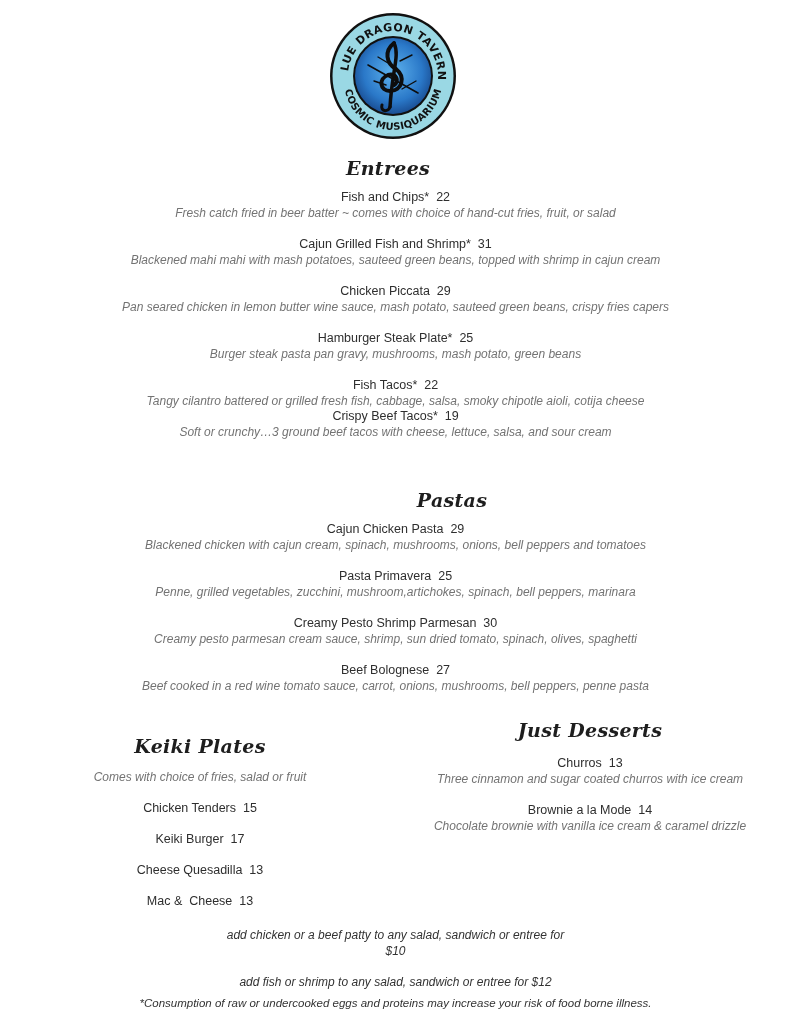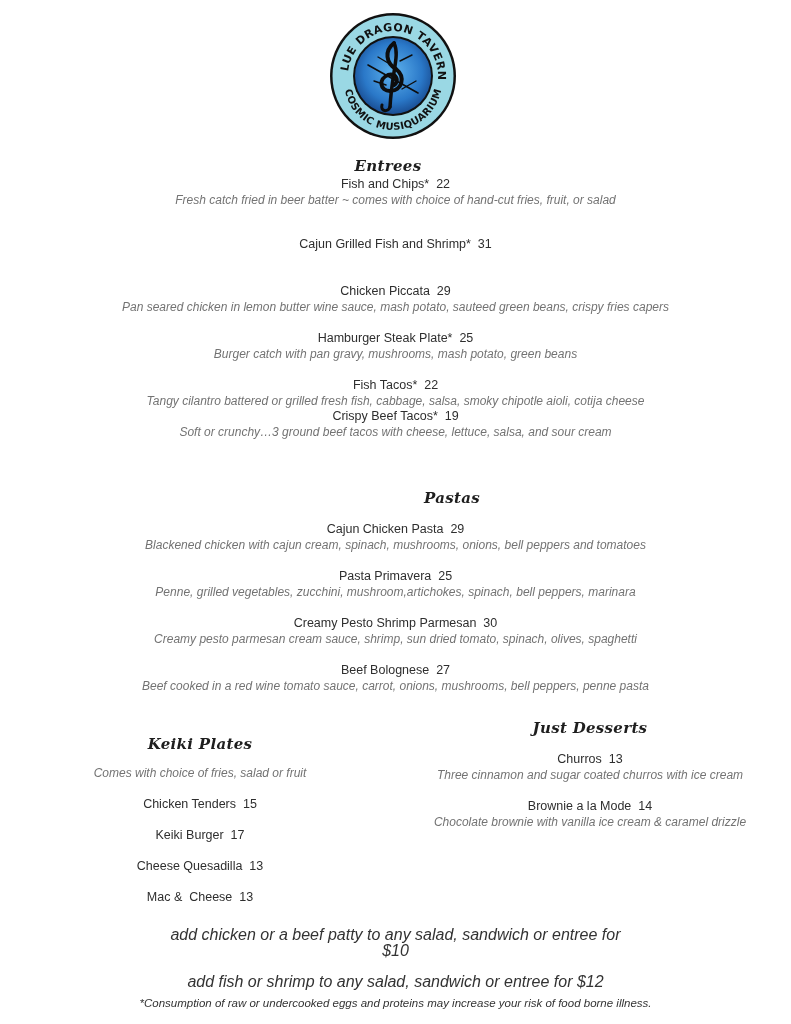--- a/index.html
+++ b/index.html
@@ -1,25 +1,25 @@
 <!DOCTYPE html>
 <html><head>
 <meta charset="utf-8">
 <style>
   html, body { margin: 0; padding: 0; background: #ffffff; }
   body { width: 791px; height: 1024px; position: relative; overflow: hidden;
          font-family: "Liberation Sans", "DejaVu Sans", sans-serif; color: #2b2b2b; }
   .logo { position: absolute; left: 328px; top: 11px; width: 130px; height: 130px; }
   .heading { position: absolute; font-family: "DejaVu Serif", serif; font-style: italic;
-             font-weight: bold; font-size: 15px; color: #1e1e1e; text-align: center;
+             font-weight: bold; font-size: 19px; color: #1e1e1e; text-align: center;
              letter-spacing: 0.3px; }
   .center-col { position: absolute; left: 0; width: 791px; text-align: center; }
   .item-name { font-size: 12.5px; color: #2e2e2e; line-height: 16px; white-space: pre; }
   .item-desc { font-size: 12px; font-style: italic; color: #737373; line-height: 16px; }
-  .note { font-size: 16px; font-style: italic; color: #333; line-height: 16px; }
+  .note { font-size: 12px; font-style: italic; color: #333; line-height: 16px; }
 </style>
 </head>
 <body>
 
 <div class="logo">
   <svg width="130" height="130" viewBox="0 0 130 130">
     <defs>
       <radialGradient id="cg" cx="50%" cy="45%" r="55%">
         <stop offset="0%" stop-color="#5fb3ee"></stop>
         <stop offset="70%" stop-color="#2a78c8"></stop>
@@ -43,34 +43,35 @@
       <path d="M66 32 C 72 44, 64 60, 62 96" stroke-width="3.5"></path>
       <path d="M62 96 C 60 102, 52 100, 54 94" stroke-width="3"></path>
       <path d="M40 54 L 90 82" stroke-width="1.6"></path>
       <path d="M46 70 L 58 74 M 74 78 L 88 70 M 72 50 L 84 44 M 50 46 L 60 52" stroke-width="1.4"></path>
     </g>
   </svg>
 </div>
 
 <div class="heading" style="left:0; width:776px; top:157px;">Entrees</div>
 
-<div class="center-col" style="top:176px;">
+<div class="center-col" style="top:189px;">
   <div class="item-name">Fish and Chips*  22</div>
   <div class="item-desc">Fresh catch fried in beer batter ~ comes with choice of hand-cut fries, fruit, or salad</div>
 </div>
 <div class="center-col" style="top:236px;">
   <div class="item-name">Cajun Grilled Fish and Shrimp*  31</div>
+  <div class="item-desc">Blackened mahi mahi with mash potatoes, sauteed green beans, topped with shrimp in cajun cream</div>
 </div>
 <div class="center-col" style="top:283px;">
   <div class="item-name">Chicken Piccata  29</div>
   <div class="item-desc">Pan seared chicken in lemon butter wine sauce, mash potato, sauteed green beans, crispy fries capers</div>
 </div>
 <div class="center-col" style="top:330px;">
   <div class="item-name">Hamburger Steak Plate*  25</div>
-  <div class="item-desc">Burger catch with pan gravy, mushrooms, mash potato, green beans</div>
+  <div class="item-desc">Burger steak pasta pan gravy, mushrooms, mash potato, green beans</div>
 </div>
 <div class="center-col" style="top:377px;">
   <div class="item-name">Fish Tacos*  22</div>
   <div class="item-desc">Tangy cilantro battered or grilled fresh fish, cabbage, salsa, smoky chipotle aioli, cotija cheese</div>
 </div>
 <div class="center-col" style="top:408px;">
   <div class="item-name">Crispy Beef Tacos*  19</div>
   <div class="item-desc">Soft or crunchy…3 ground beef tacos with cheese, lettuce, salsa, and sour cream</div>
 </div>
 

